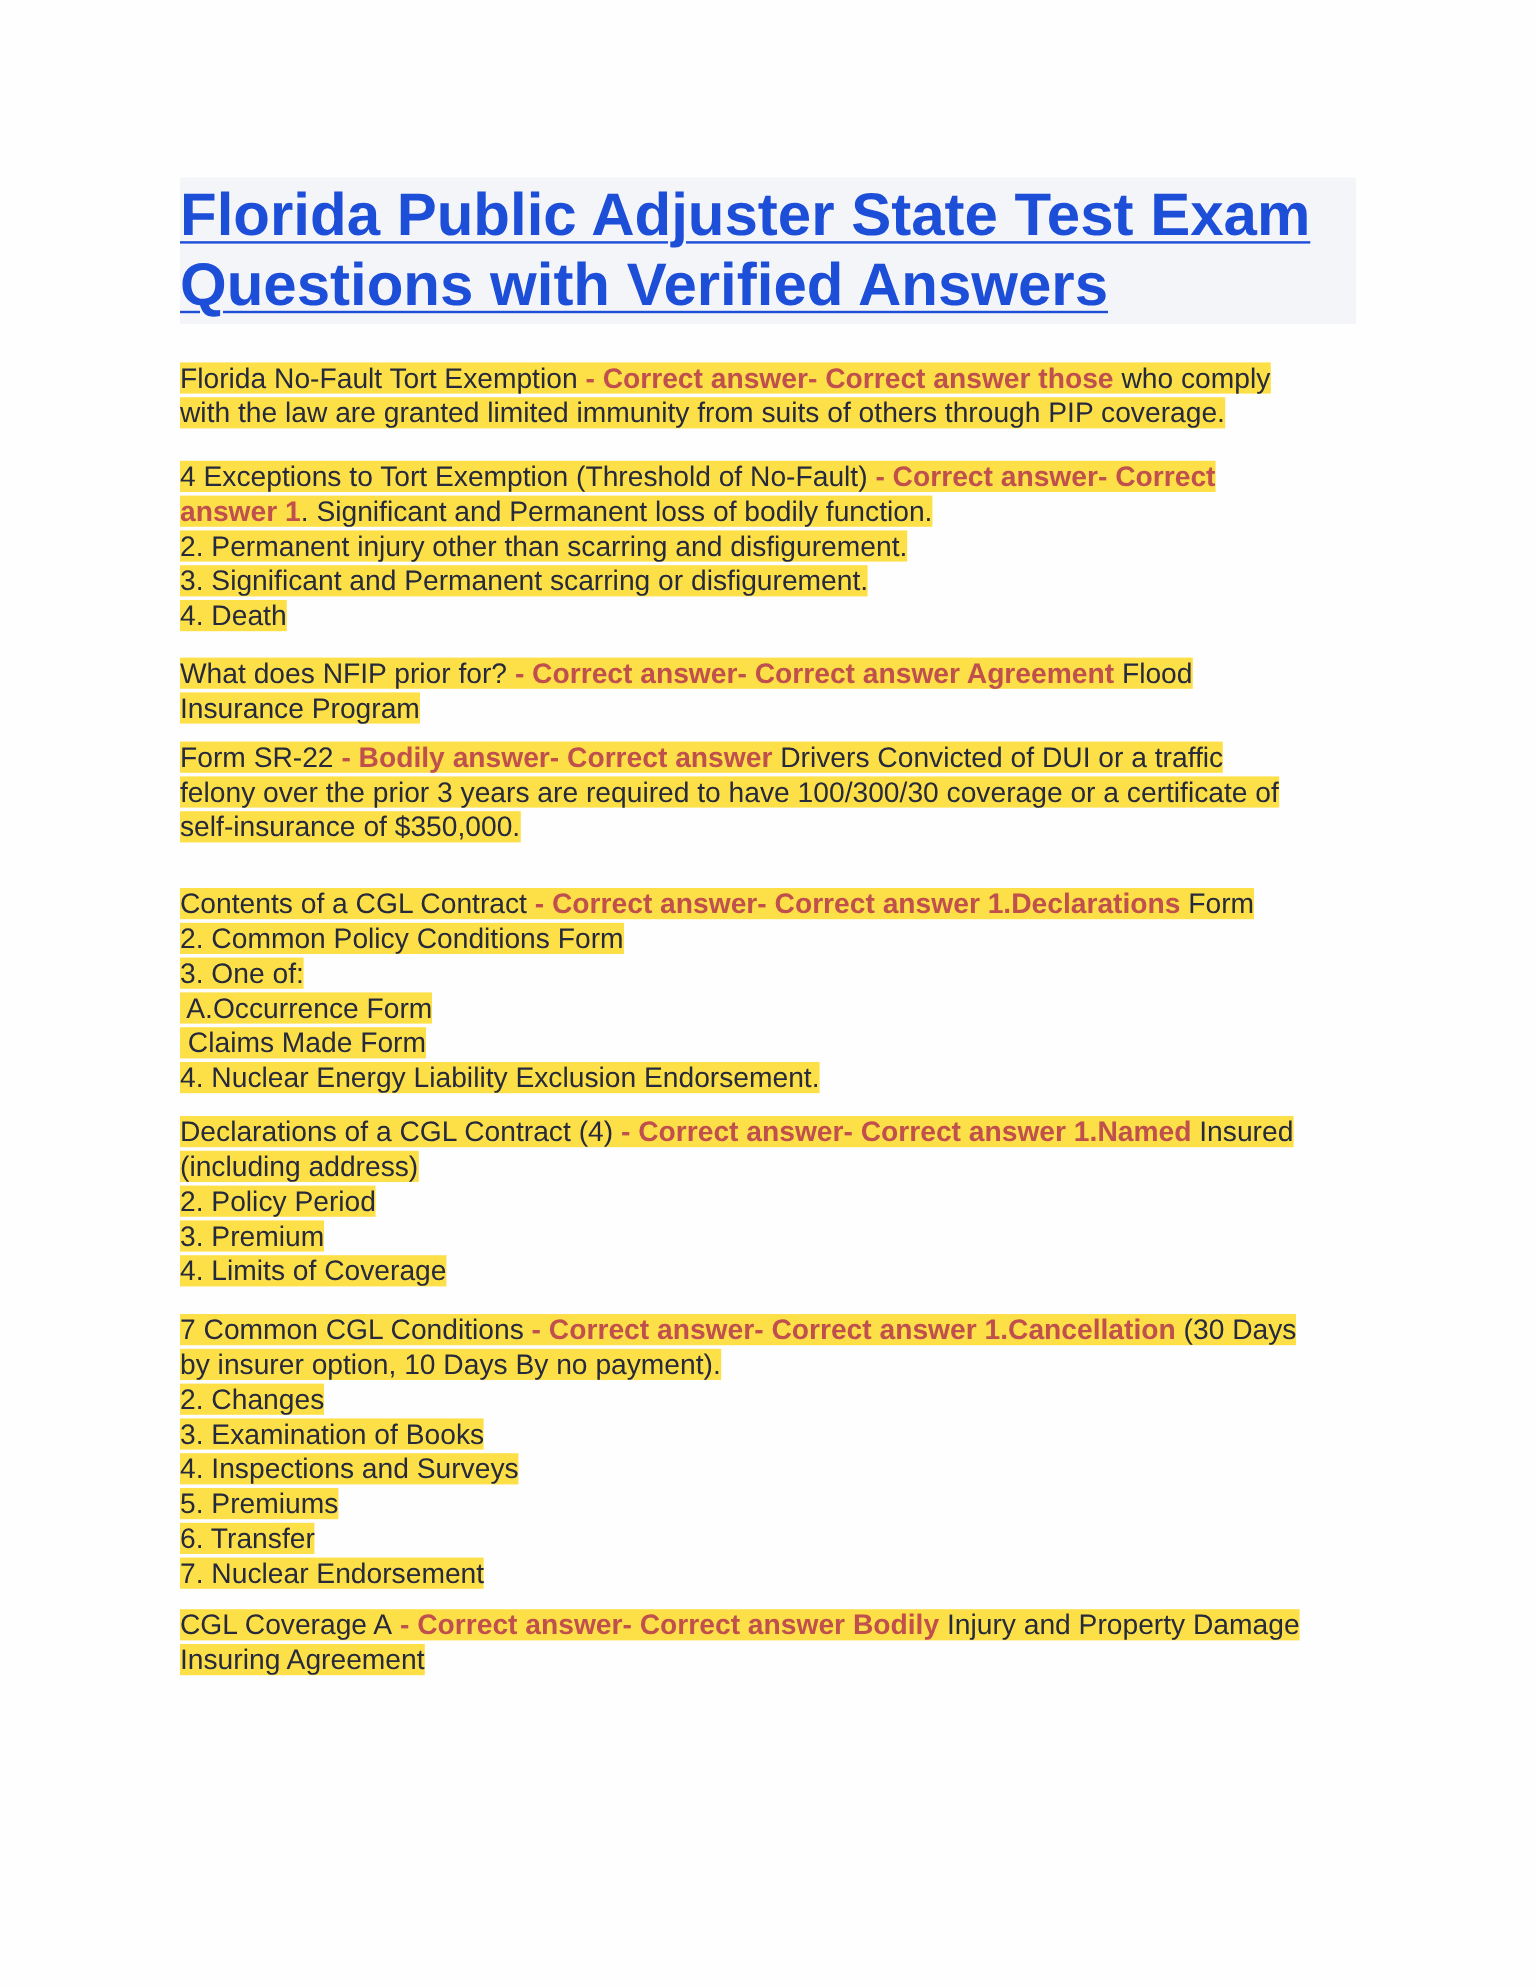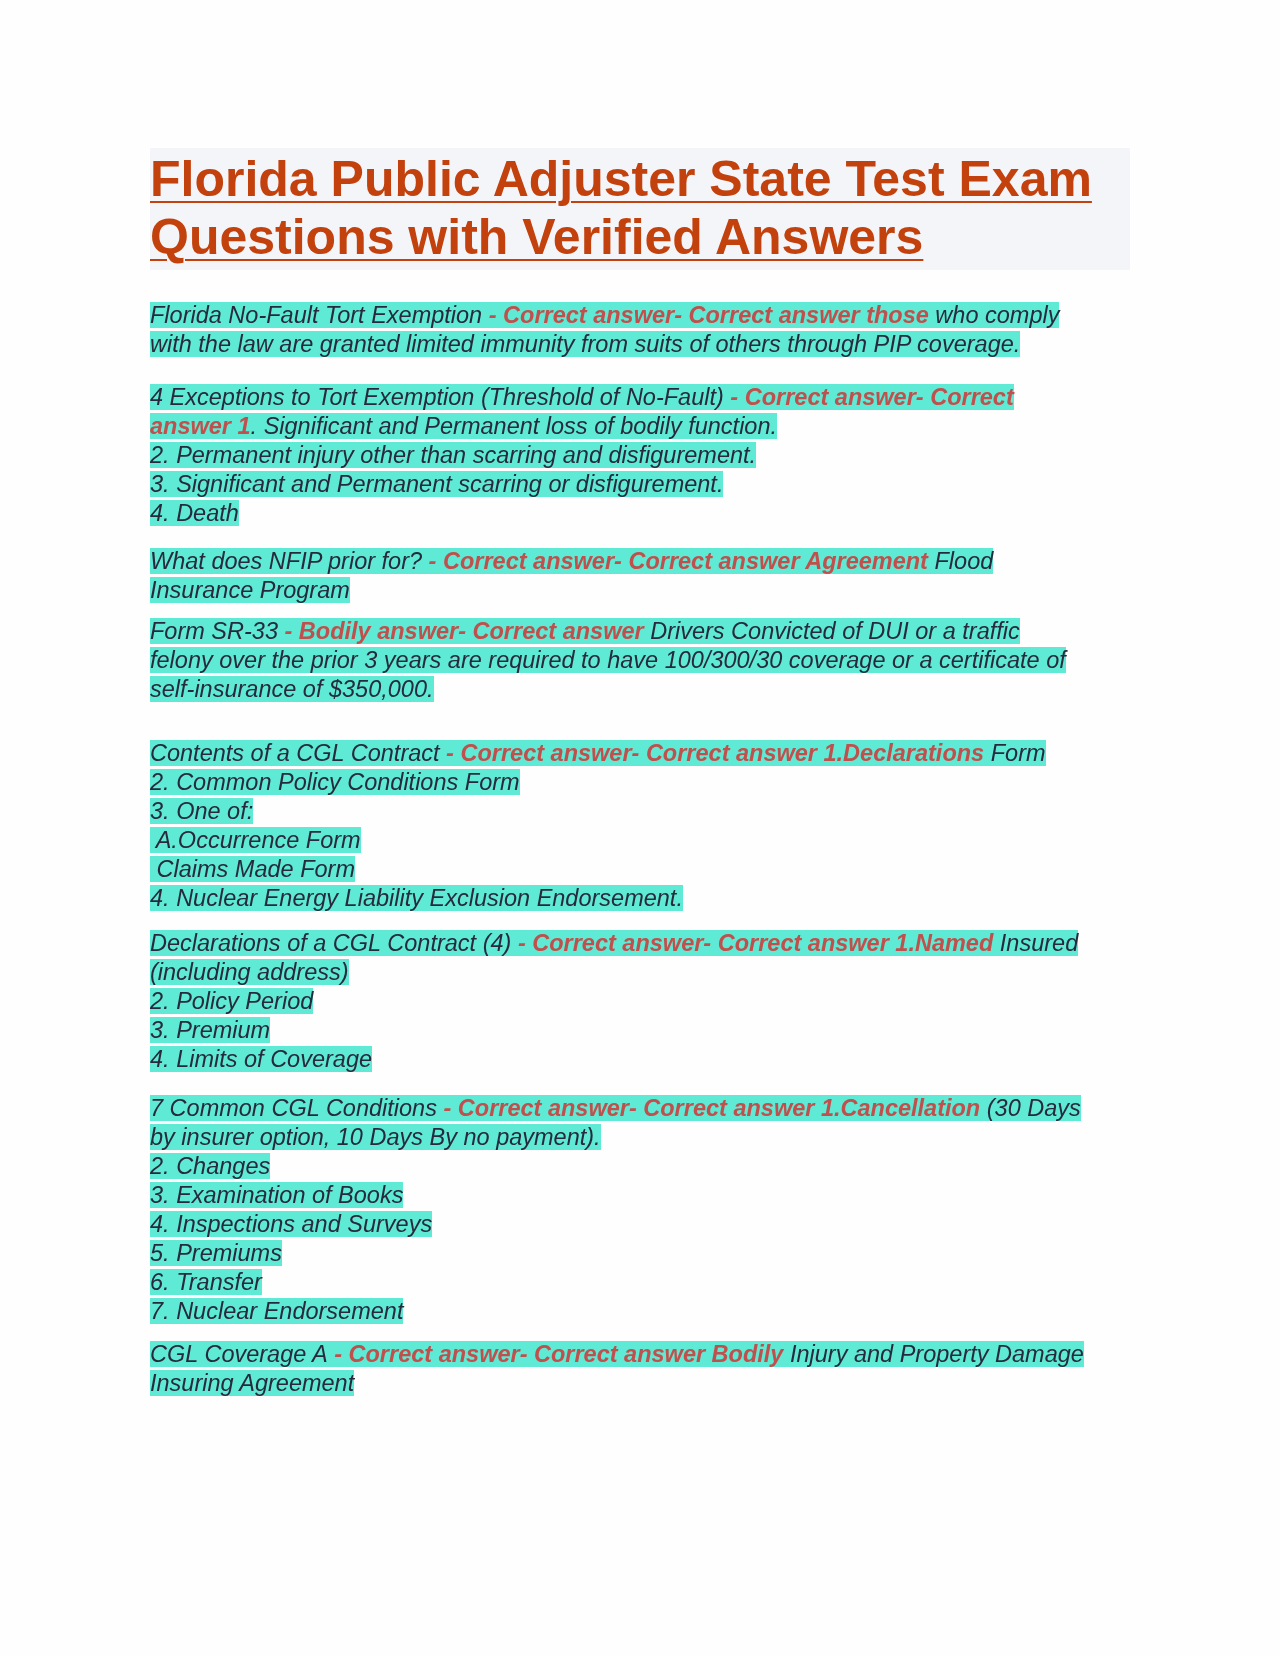--- a/index.html
+++ b/index.html
@@ -1,34 +1,34 @@
 <!DOCTYPE html>
 <html><head>
   <meta charset="utf-8">
   <style>
     html, body { margin: 0; padding: 0; background: #fefefe; }
     body { width: 1280px; height: 1656px; position: relative; overflow: hidden; font-family: "Liberation Sans", sans-serif; }
     .page { position: absolute; left: 150px; top: 148px; width: 980px; }
     .title-block { background: #f4f5f9; padding: 2px 0 4px 0; width: 980px; }
-    .title { color: #c2410c; font-weight: bold; font-size: 50px; line-height: 58px; text-decoration: underline; text-decoration-thickness: 2px; text-underline-offset: 5px; margin: 0; }
+    .title { color: #1d4ed8; font-weight: bold; font-size: 50px; line-height: 58px; text-decoration: underline; text-decoration-thickness: 2px; text-underline-offset: 5px; margin: 0; }
     .para { font-size: 23.5px; line-height: 29px; color: #262a3c; }
-    .line { display: inline; background: #5eead4; font-style: italic; }
+    .line { display: inline; background: #fde047; }
     .ans { color: #c0504d; font-weight: bold; }
   </style>
 </head>
 <body>
 
 <div class="page">
   <div class="title-block">
     <h1 class="title">Florida Public Adjuster State Test Exam Questions with Verified Answers</h1>
   </div>
 
   <div id="qa-container">
       <div class="para" style="position: absolute; left: 0px; width: 935px; top: 153px;"><span class="line"><span>Florida No-Fault Tort Exemption</span><span class="ans"> - Correct answer- Correct answer those</span><span> who comply with the law are granted limited immunity from suits of others through PIP coverage.</span></span></div>
       <div class="para" style="position: absolute; left: 0px; width: 935px; top: 235px;"><span class="line"><span>4 Exceptions to Tort Exemption (Threshold of No-Fault)</span><span class="ans"> - Correct answer- Correct answer 1</span><span>. Significant and Permanent loss of bodily function.</span></span><br><span class="line" style="white-space: pre;">2. Permanent injury other than scarring and disfigurement.</span><br><span class="line" style="white-space: pre;">3. Significant and Permanent scarring or disfigurement.</span><br><span class="line" style="white-space: pre;">4. Death</span></div>
       <div class="para" style="position: absolute; left: 0px; width: 935px; top: 399px;"><span class="line"><span>What does NFIP prior for?</span><span class="ans"> - Correct answer- Correct answer Agreement</span><span> Flood Insurance Program</span></span></div>
-      <div class="para" style="position: absolute; left: 0px; width: 935px; top: 469px;"><span class="line"><span>Form SR-33</span><span class="ans"> - Bodily answer- Correct answer</span><span>  Drivers Convicted of DUI or a traffic felony over the prior 3 years are required to have 100/300/30 coverage or a certificate of self-insurance of $350,000.</span></span></div>
+      <div class="para" style="position: absolute; left: 0px; width: 935px; top: 469px;"><span class="line"><span>Form SR-22</span><span class="ans"> - Bodily answer- Correct answer</span><span>  Drivers Convicted of DUI or a traffic felony over the prior 3 years are required to have 100/300/30 coverage or a certificate of self-insurance of $350,000.</span></span></div>
       <div class="para" style="position: absolute; left: 0px; width: 935px; top: 591px;"><span class="line"><span>Contents of a CGL Contract</span><span class="ans"> - Correct answer- Correct answer 1.Declarations</span><span> Form</span></span><br><span class="line" style="white-space: pre;">2. Common Policy Conditions Form</span><br><span class="line" style="white-space: pre;">3. One of:</span><br><span class="line" style="white-space: pre;"> A.Occurrence Form</span><br><span class="line" style="white-space: pre;"> Claims Made Form</span><br><span class="line" style="white-space: pre;">4. Nuclear Energy Liability Exclusion Endorsement.</span></div>
       <div class="para" style="position: absolute; left: 0px; width: 935px; top: 781px;"><span class="line"><span>Declarations of a CGL Contract (4)</span><span class="ans"> - Correct answer- Correct answer 1.Named</span><span> Insured (including address)</span></span><br><span class="line" style="white-space: pre;">2. Policy Period</span><br><span class="line" style="white-space: pre;">3. Premium</span><br><span class="line" style="white-space: pre;">4. Limits of Coverage</span></div>
       <div class="para" style="position: absolute; left: 0px; width: 935px; top: 946px;"><span class="line"><span>7 Common CGL Conditions</span><span class="ans"> - Correct answer- Correct answer 1.Cancellation</span><span> (30 Days by insurer option, 10 Days By no payment).</span></span><br><span class="line" style="white-space: pre;">2. Changes</span><br><span class="line" style="white-space: pre;">3. Examination of Books</span><br><span class="line" style="white-space: pre;">4. Inspections and Surveys</span><br><span class="line" style="white-space: pre;">5. Premiums</span><br><span class="line" style="white-space: pre;">6. Transfer</span><br><span class="line" style="white-space: pre;">7. Nuclear Endorsement</span></div>
       <div class="para" style="position: absolute; left: 0px; width: 935px; top: 1192px;"><span class="line"><span>CGL Coverage A</span><span class="ans"> - Correct answer- Correct answer Bodily</span><span> Injury and Property Damage Insuring Agreement</span></span></div>
     </div>
 </div>
 
 </body></html>

